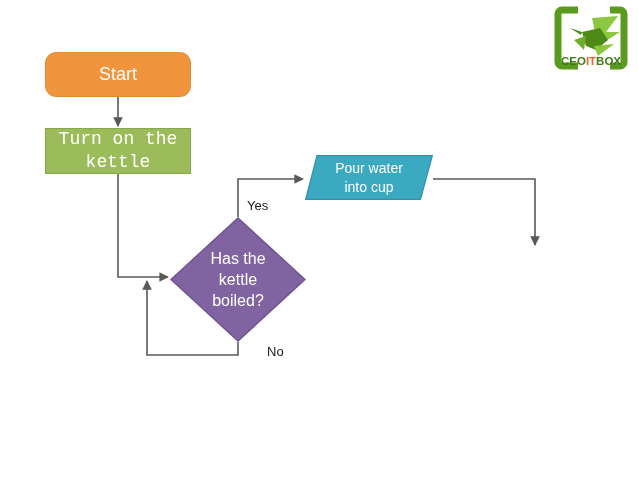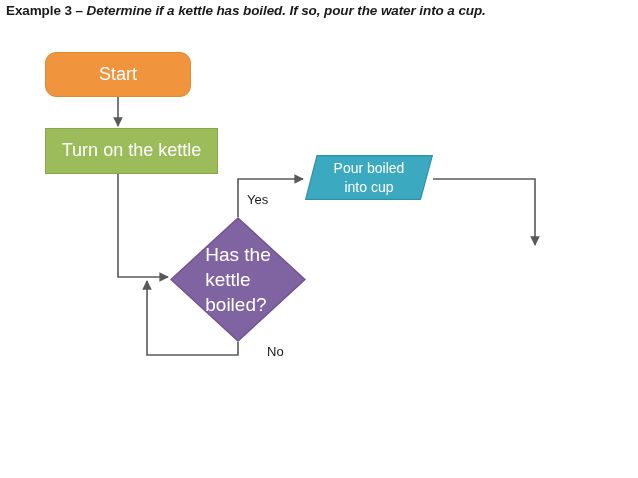--- a/index.html
+++ b/index.html
@@ -84,22 +84,23 @@
   }
   .node-decision-label {
     position: absolute;
     left: 0;
     top: 0;
     width: 100%;
     height: 100%;
     display: flex;
     align-items: center;
     justify-content: center;
+    text-align: center;
     color: #ffffff;
-    font-size: 19px;
+    font-size: 16px;
     line-height: 1.32;
     white-space: pre-line;
   }
 
   .node-io-wrap {
     position: absolute;
   }
   .node-io-wrap svg {
     position: absolute;
     left: 0;
@@ -138,24 +139,42 @@
     font-size: 13px;
     color: #1a1a1a;
     white-space: nowrap;
   }
 </style>
 </head>
 <body>
 
 <div id="canvas">
 
-  <div id="title">
-    <span class="lead">Example 3 – </span><span class="rest">Determine if a kettle has boiled. If so, pour the water into a cup.</span>
-  </div>
-
+
+  <div id="logo">
+    <svg width="86" height="72" viewBox="0 0 86 72" xmlns="http://www.w3.org/2000/svg">
+
+      <path d="M30 8 H14 a4 4 0 0 0 -4 4 V60 a4 4 0 0 0 4 4 H30" fill="none" stroke="#5A9A1E" stroke-width="7" stroke-linecap="butt"></path>
+      <path d="M62 8 H72 a4 4 0 0 1 4 4 V60 a4 4 0 0 1 -4 4 H62" fill="none" stroke="#5A9A1E" stroke-width="7" stroke-linecap="butt"></path>
+
+      <path d="M44 16 L70 14 L58 30 L72 30 L50 44 Z" fill="#8DC63F"></path>
+
+      <path d="M34 30 L52 26 L60 38 L48 48 L38 44 Z" fill="#4E8A18"></path>
+
+      <path d="M26 38 L38 34 L36 48 Z" fill="#6FAE2C"></path>
+
+      <path d="M34 30 L22 26 L33 33 Z" fill="#4E8A18"></path>
+
+      <path d="M46 44 L66 42 L50 54 Z" fill="#8DC63F"></path>
+
+      <text x="43" y="63" font-family="'Liberation Sans', sans-serif" font-size="11.5" font-weight="bold" text-anchor="middle">
+        <tspan fill="#3F7A16">CEO</tspan><tspan fill="#E8622A">IT</tspan><tspan fill="#3F7A16">BOX</tspan>
+      </text>
+    </svg>
+  </div>
 
   <svg id="connectors" viewBox="0 0 638 478" xmlns="http://www.w3.org/2000/svg">
     <defs>
       <marker id="arrow" viewBox="0 0 10 10" refX="9" refY="5" markerWidth="6" markerHeight="6" orient="auto-start-reverse">
         <path d="M 0 0 L 10 5 L 0 10 z" fill="#595959"></path>
       </marker>
     </defs>
 
     <g>
       <path d="M118 97 L118 126" stroke="#595959" stroke-width="1.6" fill="none" marker-end="url(#arrow)"></path>
@@ -175,38 +194,38 @@
 
     <g>
       <path d="M433 179 L535 179 L535 245" stroke="#595959" stroke-width="1.6" fill="none" marker-end="url(#arrow)"></path>
     </g>
   </svg>
 
   <div class="node node-terminator" style="left:45px; top:52px; width:146px; height:45px;">
     <span>Start</span>
   </div>
 
-  <div class="node node-process" style="left:45px; top:128px; width:173px; height:46px;">
+  <div class="node node-process" style="left:45px; top:128px; width:146px; height:46px;font-family:Liberation Mono, monospace;">
     <span>Turn on the kettle</span>
   </div>
 
   <div class="node-decision-wrap" style="left:170px; top:217px; width:136px; height:125px;">
     <svg width="136" height="125" viewBox="0 0 136 125" xmlns="http://www.w3.org/2000/svg">
       <polygon points="68,1 135,62.5 68,124 1,62.5" fill="#8064A2" stroke="#6E5391" stroke-width="1.4"></polygon>
     </svg>
     <div class="node-decision-label">Has the
 kettle
 boiled?</div>
   </div>
 
   <div class="node-io-wrap" style="left:305px; top:155px; width:128px; height:45px;">
     <svg width="128" height="45" viewBox="0 0 128 45" xmlns="http://www.w3.org/2000/svg">
       <polygon points="12,0.7 127.3,0.7 115.5,44.3 0.7,44.3" fill="#3BA9C0" stroke="#2F93A8" stroke-width="1.2"></polygon>
     </svg>
-    <div class="node-io-label">Pour boiled
+    <div class="node-io-label">Pour water
 into cup</div>
   </div>
 
 
-  <div class="edge-label" style="left:247px; top:192px;">Yes</div>
+  <div class="edge-label" style="left:247px; top:198px;">Yes</div>
   <div class="edge-label" style="left:267px; top:344px;">No</div>
 
 </div>
 
 </body></html>

